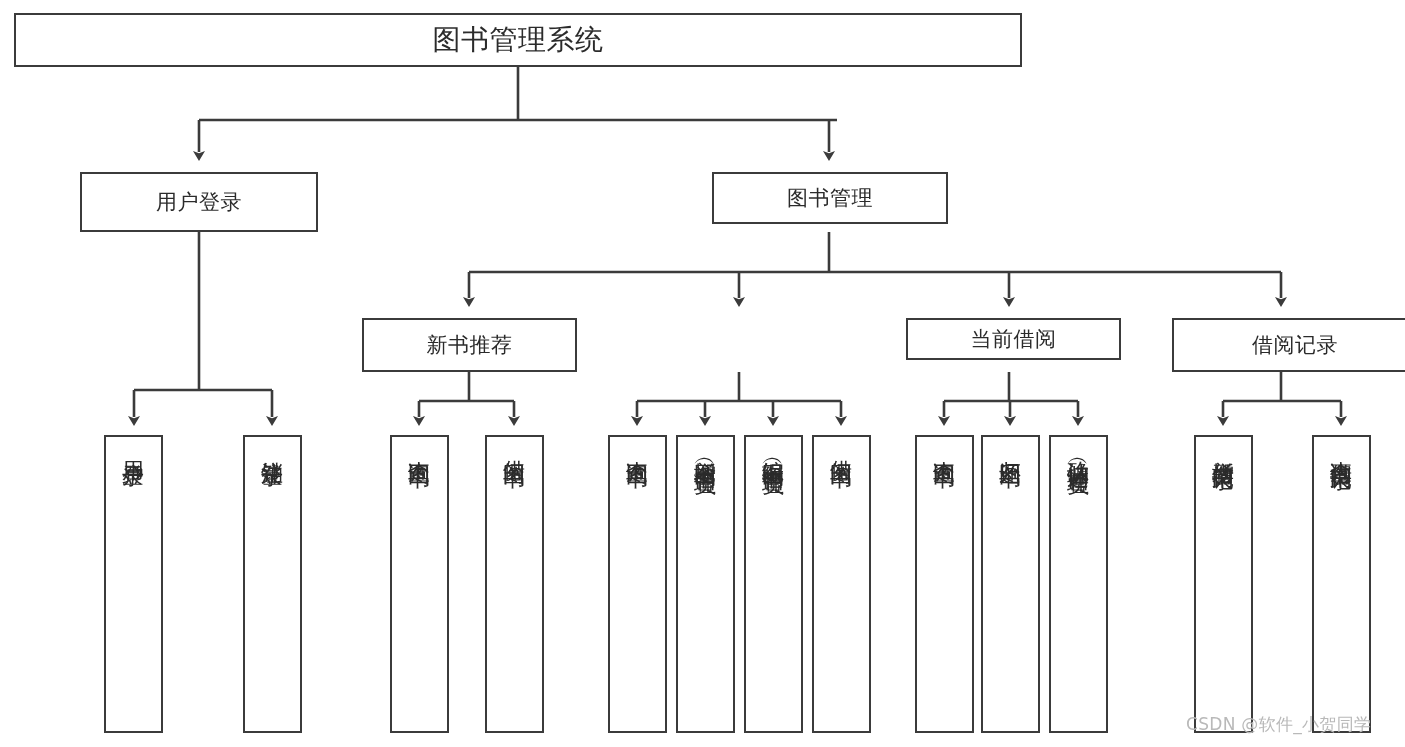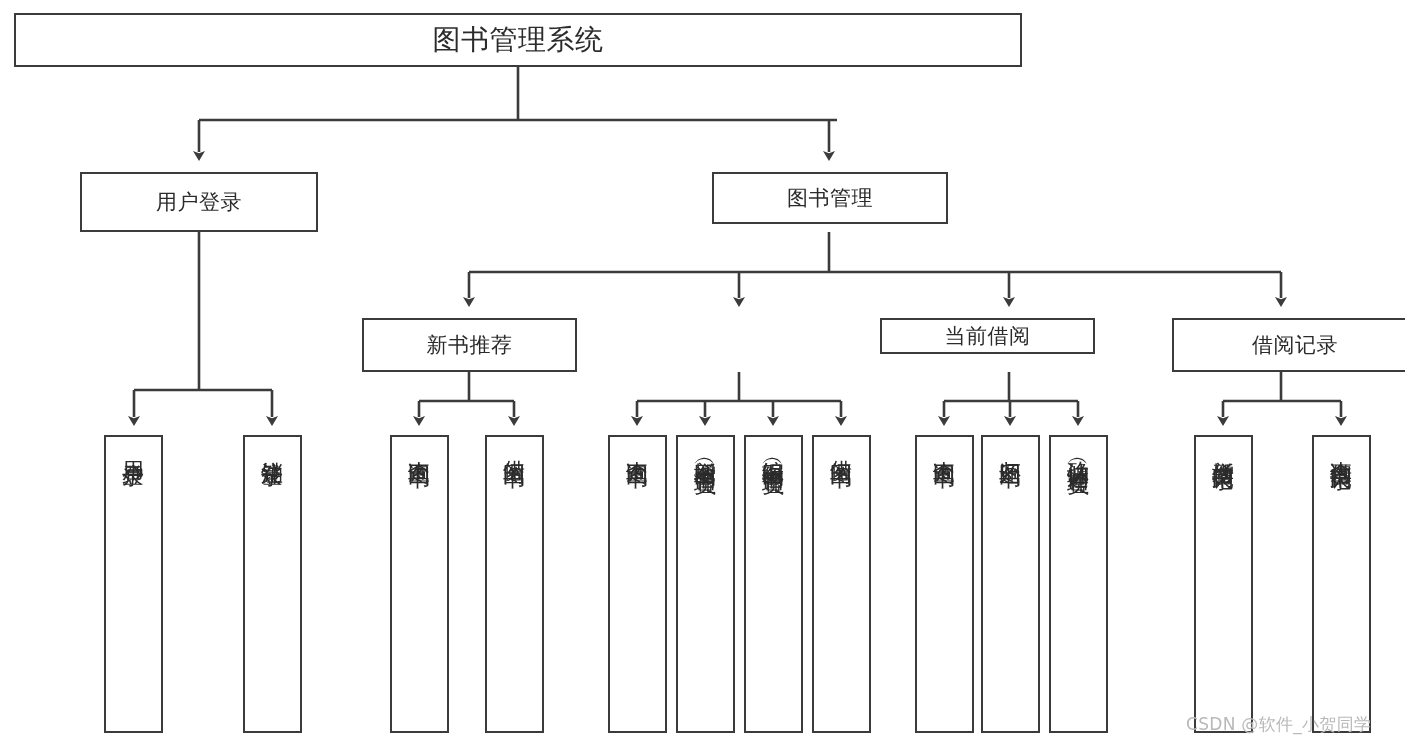--- a/index.html
+++ b/index.html
@@ -137,21 +137,21 @@
   <div class="node horizontal" style="left:80px; top:172px; width:238px; height:60px;">
     <span class="label">用户登录</span>
   </div>
   <div class="node horizontal" style="left:712px; top:172px; width:236px; height:52px;">
     <span class="label">图书管理</span>
   </div>
 
   <div class="node horizontal" style="left:362px; top:318px; width:215px; height:54px;">
     <span class="label">新书推荐</span>
   </div>
-  <div class="node horizontal" style="left:880px; top:318px; width:215px; height:36px;">
+  <div class="node horizontal" style="left:906px; top:318px; width:215px; height:42px;">
     <span class="label">当前借阅</span>
   </div>
   <div class="node horizontal" style="left:1172px; top:318px; width:246px; height:54px;">
     <span class="label">借阅记录</span>
   </div>
 
   <div class="node vertical" style="left:104px; top:435px; width:59px; height:298px;">
     <span class="label">用户登录</span>
   </div>
   <div class="node vertical" style="left:243px; top:435px; width:59px; height:298px;">

